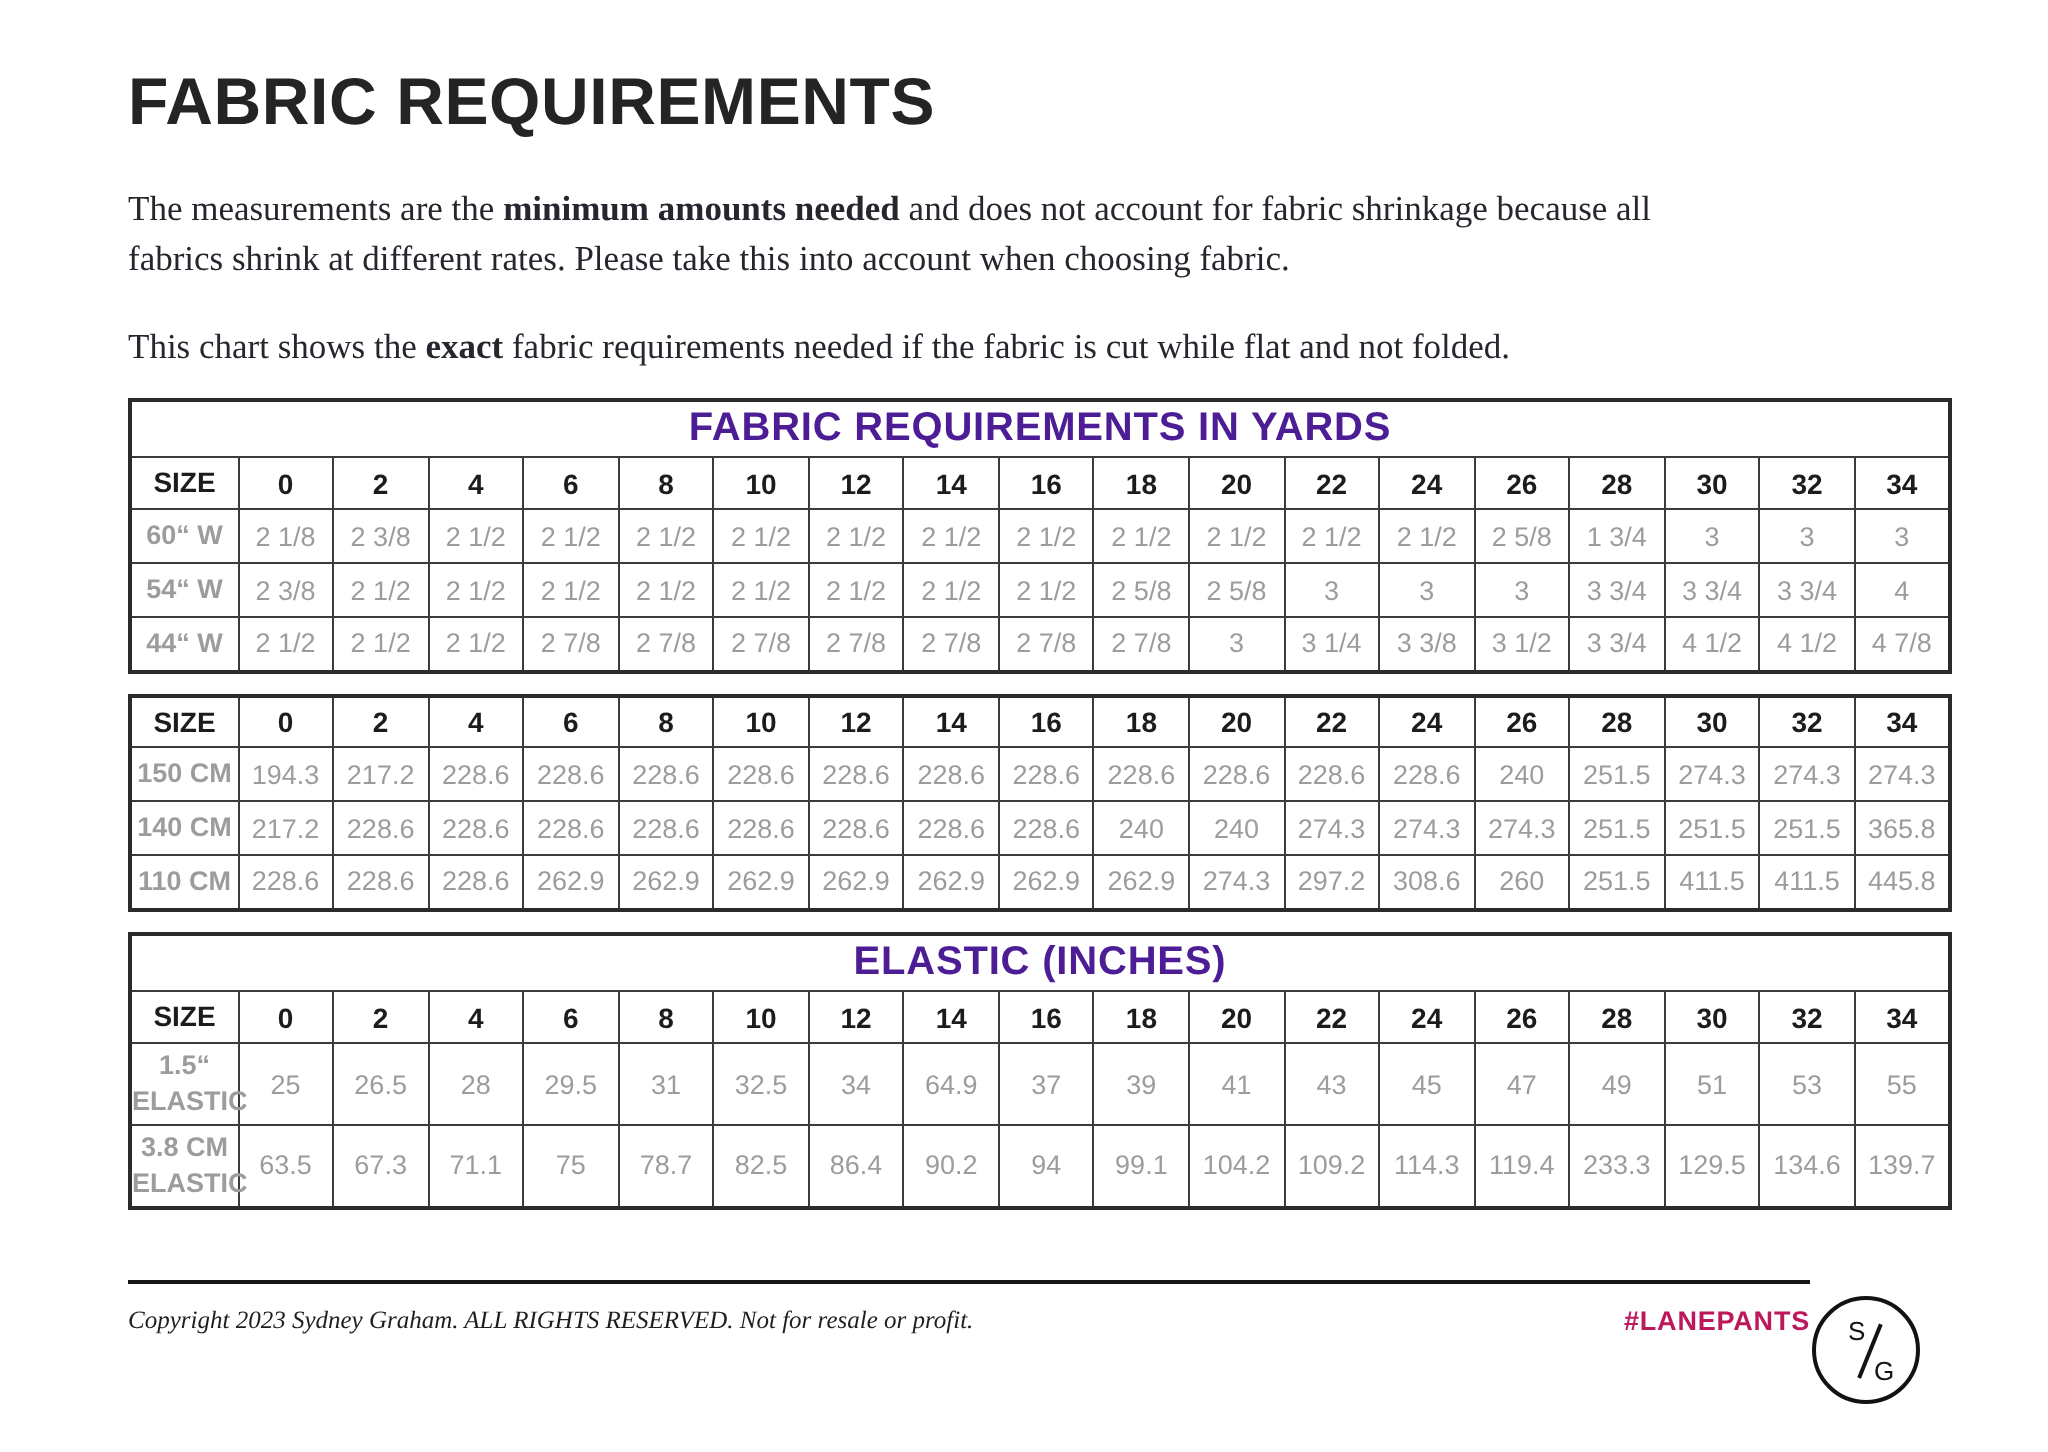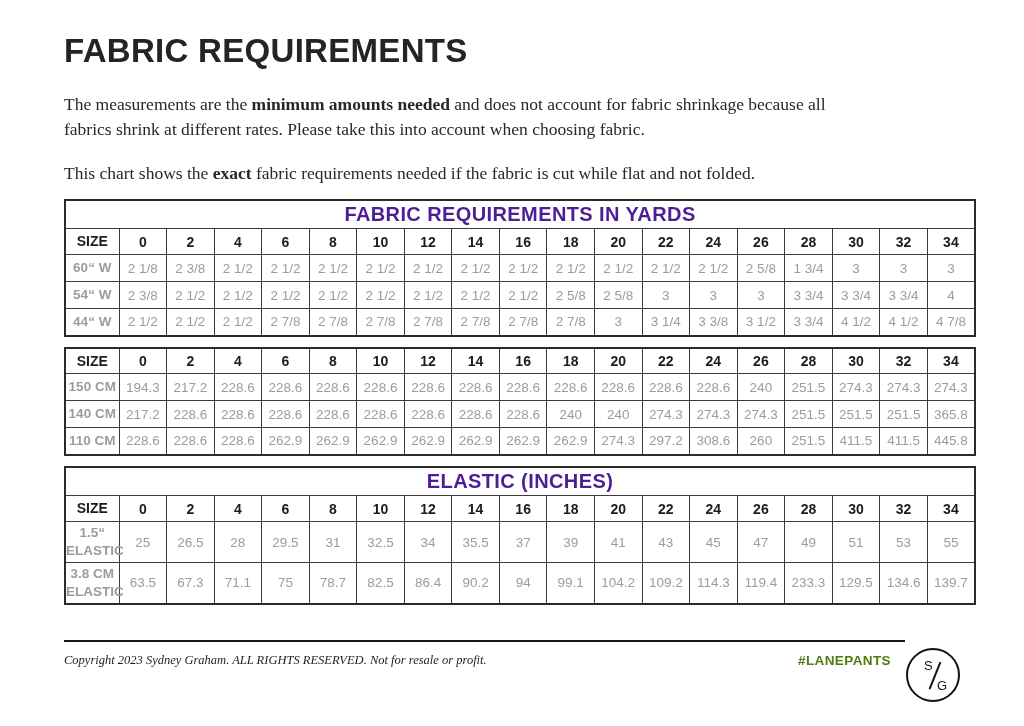--- a/index.html
+++ b/index.html
@@ -85,23 +85,22 @@
     display: flex;
     justify-content: space-between;
     align-items: center;
   }
   .copyright {
     font: italic 12.5px "Liberation Serif", serif;
     color: #1e1e1e;
   }
   .hashtag {
     font: 600 13.5px "Liberation Sans", sans-serif;
-    color: #4d7c0f;
+    color: #be185d;
     letter-spacing: 0.4px;
-    margin-right: 14px;
   }
   .logo-circle {
     position: absolute;
     left: 906px; top: 648px;
     width: 54px; height: 54px;
     border: 2.5px solid #121212;
     border-radius: 50%;
     background: #ffffff;
   }
   .logo-s {
@@ -408,21 +407,21 @@
           <tr class="data">
             <td class="lbl">1.5“
 ELASTIC</td>
             <td>25</td>
             <td>26.5</td>
             <td>28</td>
             <td>29.5</td>
             <td>31</td>
             <td>32.5</td>
             <td>34</td>
-            <td>35.5</td>
+            <td>64.9</td>
             <td>37</td>
             <td>39</td>
             <td>41</td>
             <td>43</td>
             <td>45</td>
             <td>47</td>
             <td>49</td>
             <td>51</td>
             <td>53</td>
             <td>55</td>

